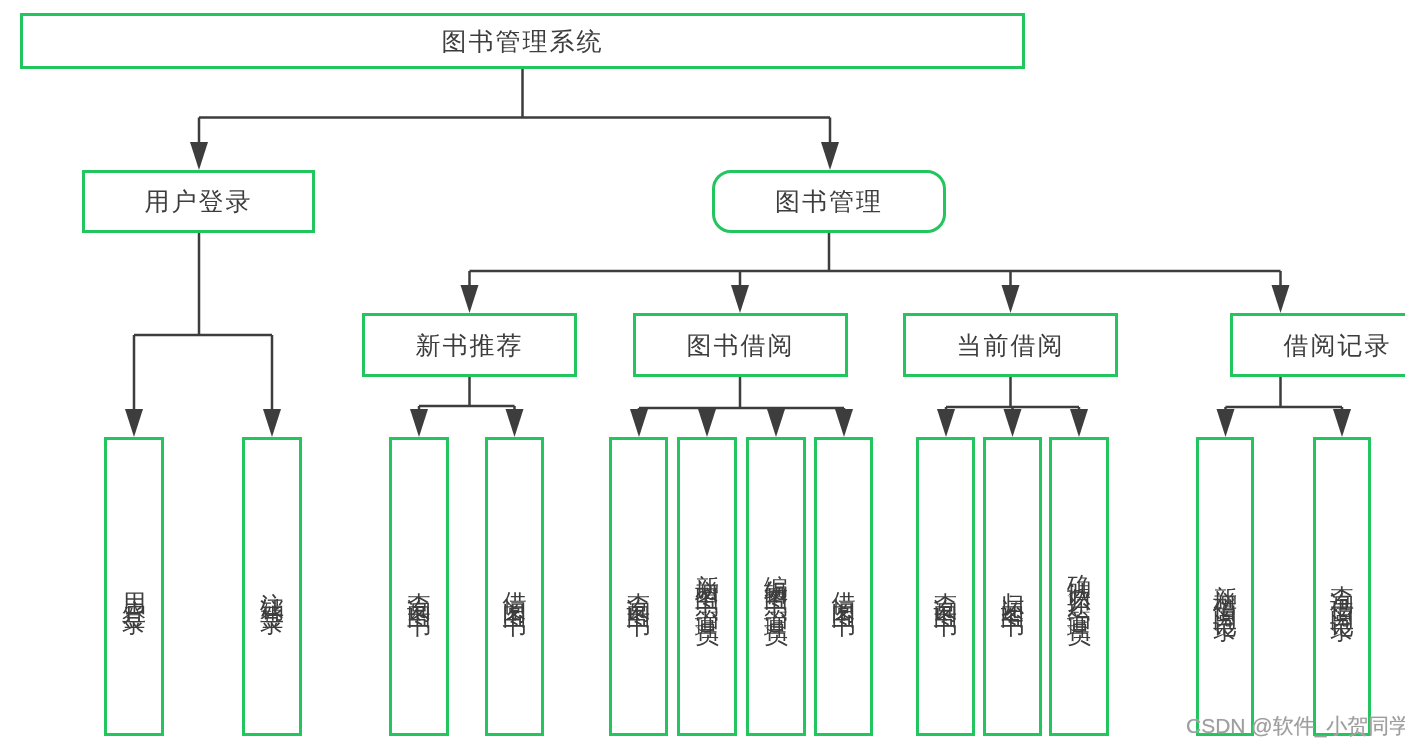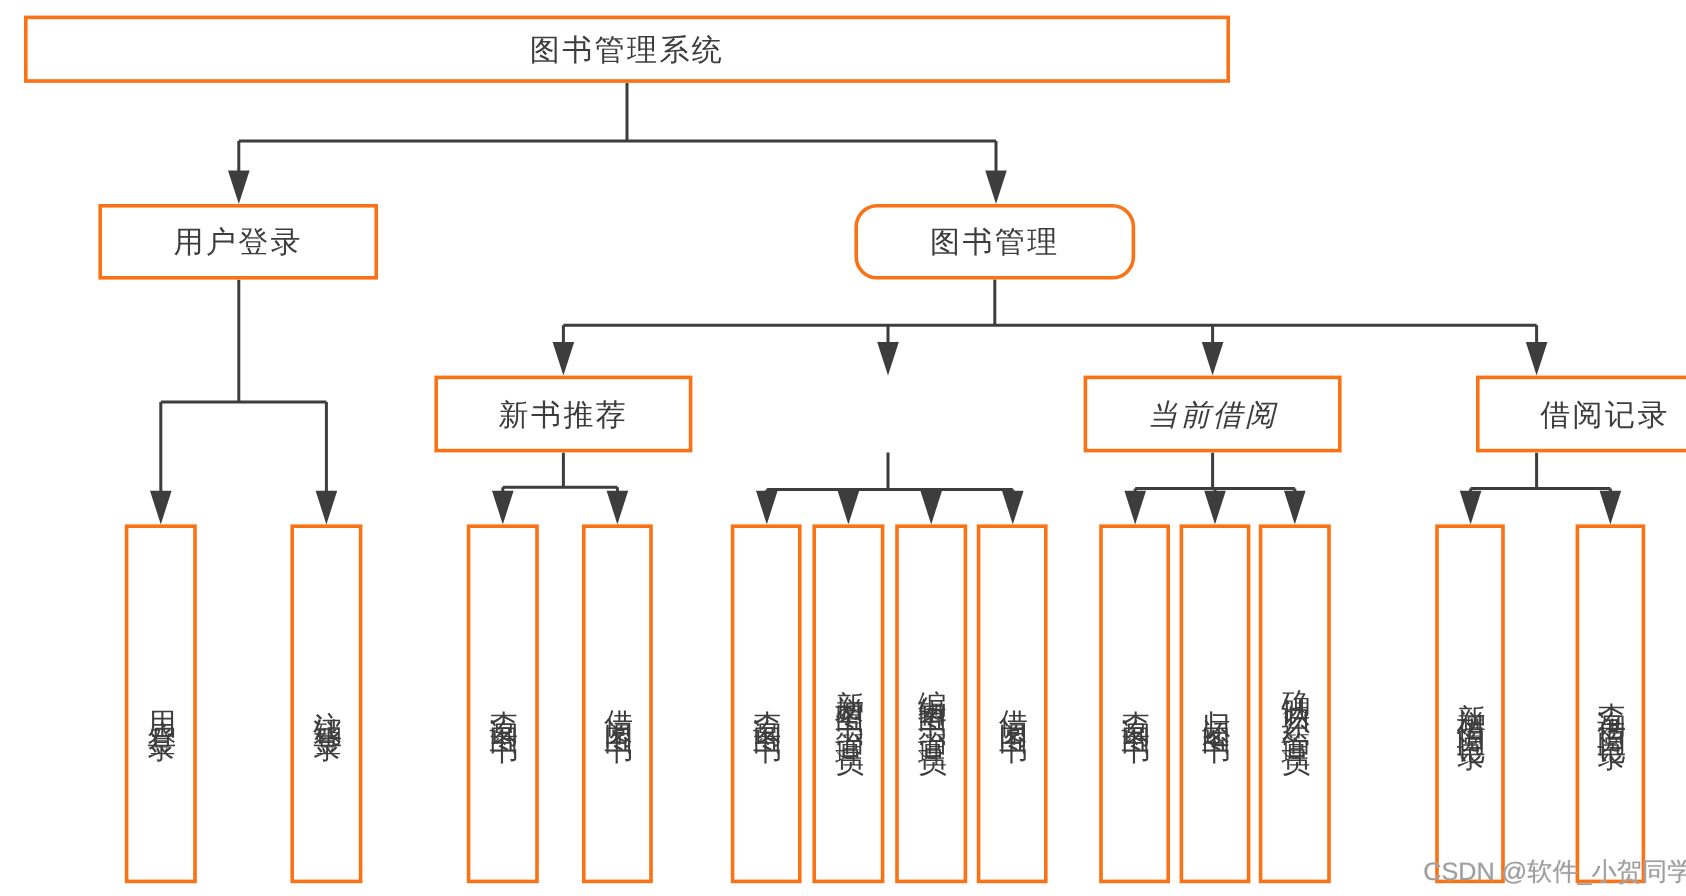--- a/index.html
+++ b/index.html
@@ -13,21 +13,21 @@
   }
   #connectors {
     position: absolute;
     left: 0; top: 0;
     width: 1405px; height: 747px;
     pointer-events: none;
   }
   .box {
     position: absolute;
     box-sizing: border-box;
-    border: 3px solid #f97316;
+    border: 3px solid #22c55e;
     background: #ffffff;
     display: flex;
     align-items: center;
     justify-content: center;
     color: #3d3d3d;
   }
   .h-label {
     font-size: 25px;
     letter-spacing: 2px;
     white-space: nowrap;
@@ -103,21 +103,24 @@
   <div class="box" style="left:82px; top:170px; width:233px; height:63px;">
     <span class="h-label">用户登录</span>
   </div>
   <div class="box" style="left:712px; top:170px; width:234px; height:63px;border-radius:19px;">
     <span class="h-label">图书管理</span>
   </div>
 
   <div class="box" style="left:362px; top:313px; width:215px; height:64px;">
     <span class="h-label">新书推荐</span>
   </div>
-  <div class="box" style="left:903px; top:313px; width:215px; height:64px;font-style:italic;">
+  <div class="box" style="left:633px; top:313px; width:215px; height:64px;">
+    <span class="h-label">图书借阅</span>
+  </div>
+  <div class="box" style="left:903px; top:313px; width:215px; height:64px;">
     <span class="h-label">当前借阅</span>
   </div>
   <div class="box" style="left:1230px; top:313px; width:215px; height:64px;">
     <span class="h-label">借阅记录</span>
   </div>
 
   <div class="box leaf" style="left:104px; top:437px; width:60px; height:299px;">用户登录</div>
   <div class="box leaf" style="left:242px; top:437px; width:60px; height:299px;">注销登录</div>
 
   <div class="box leaf" style="left:389px; top:437px; width:60px; height:299px;">查询图书</div>

